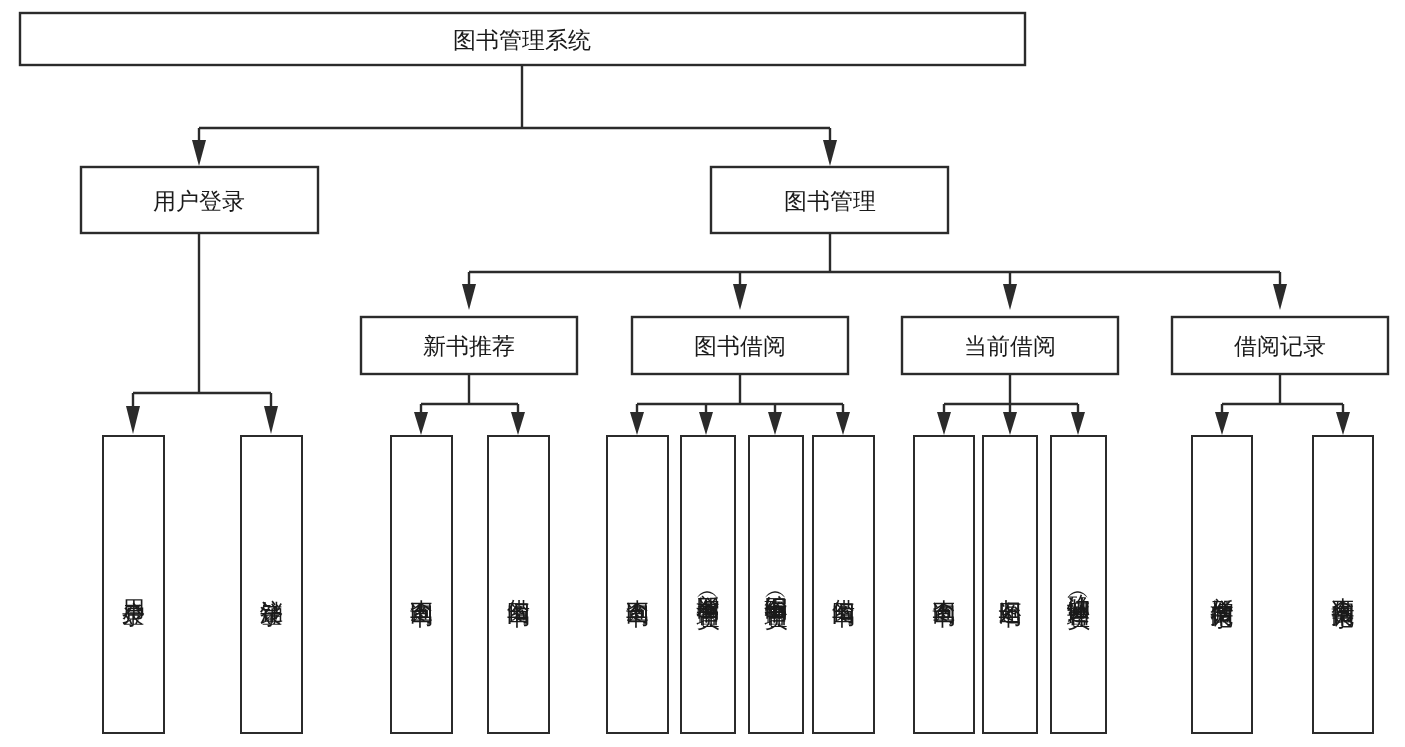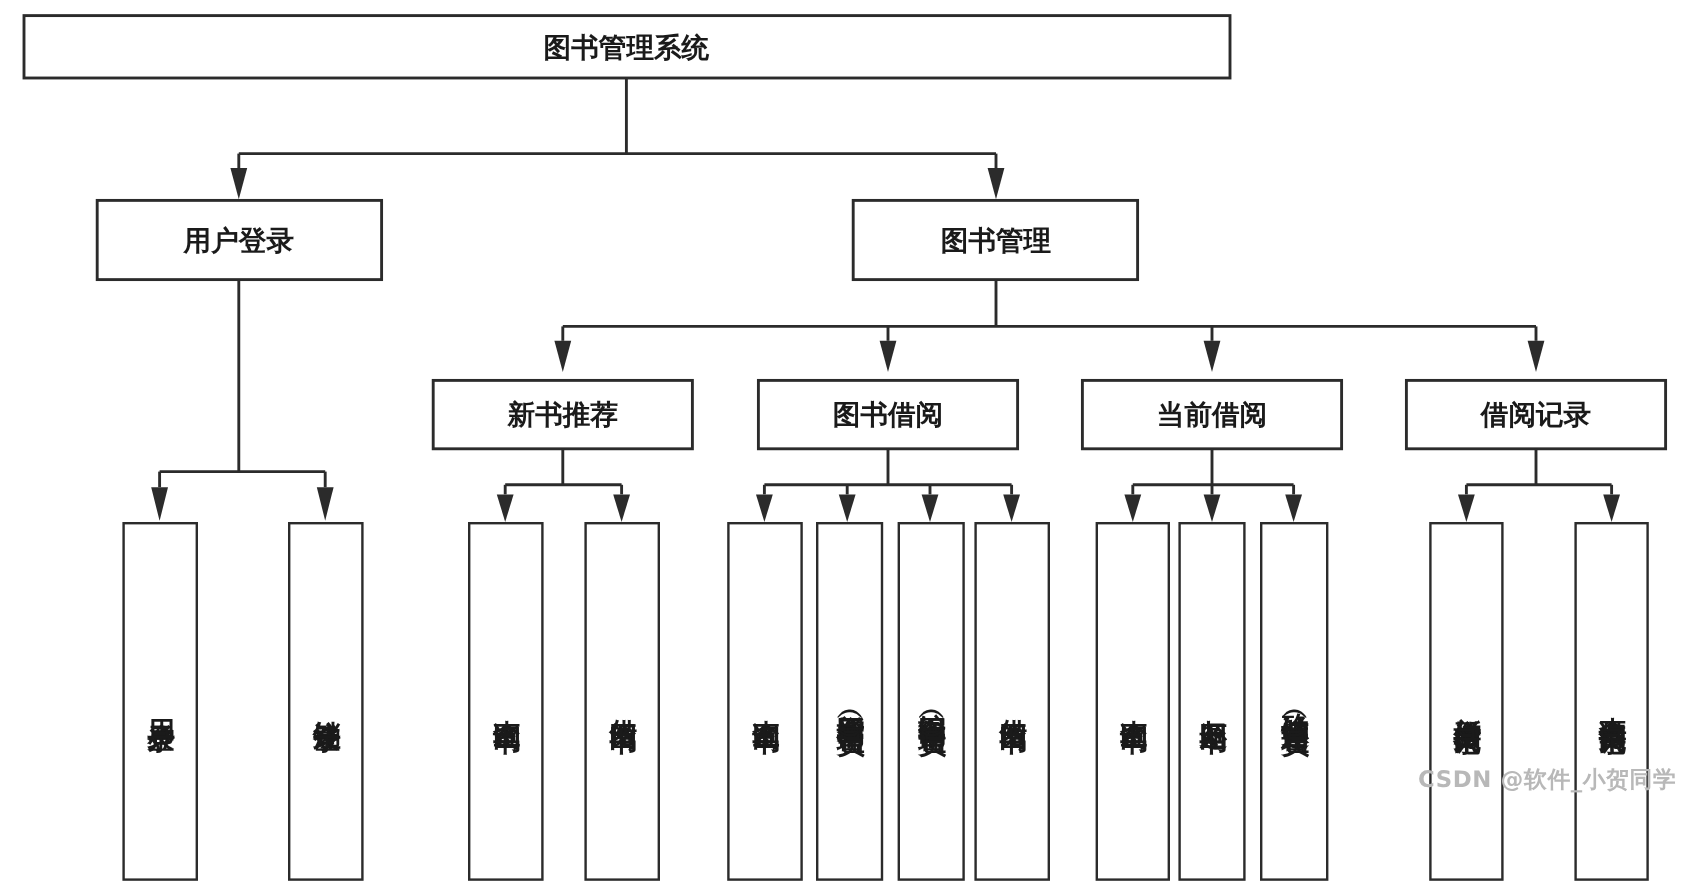--- a/index.html
+++ b/index.html
@@ -12,21 +12,20 @@
     height: 747px;
     font-family: "DejaVu Sans", "Liberation Sans", sans-serif;
     overflow: hidden;
     position: relative;
   }
   #diagram-root {
     position: absolute;
     left: 0; top: 0;
     width: 1405px;
     height: 669px;
-    font-weight: bold;
   }
   svg { display: block; }
   .node-rect {
     fill: #ffffff;
     stroke: #2b2b2b;
     stroke-width: 2.4;
   }
   .node-label-h {
     font-family: "DejaVu Sans", "Liberation Sans", sans-serif;
     font-size: 23px;
@@ -240,15 +239,14 @@
   </div>
 
   <div class="leaf-box" style="left:1191px; top:435px; width:62px; height:299px;">
     <span class="leaf-text">新增借阅记录</span>
   </div>
 
   <div class="leaf-box" style="left:1312px; top:435px; width:62px; height:299px;">
     <span class="leaf-text">查询借阅记录</span>
   </div>
 
-  <div class="watermark">CSDN @软件_小贺同学</div>
 
 </div>
 
 </body></html>

